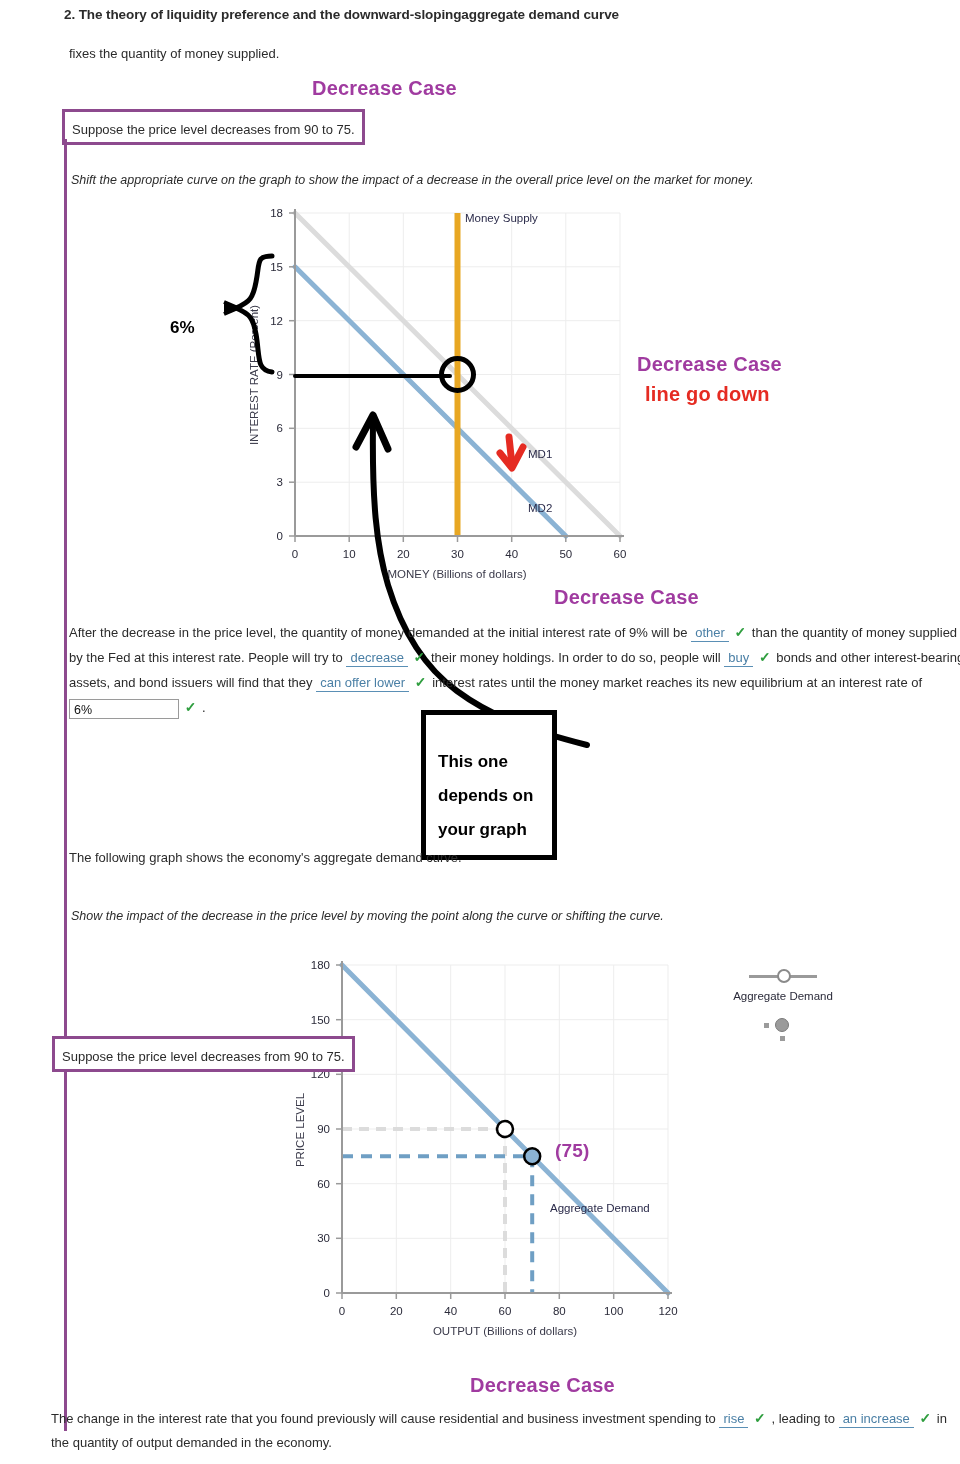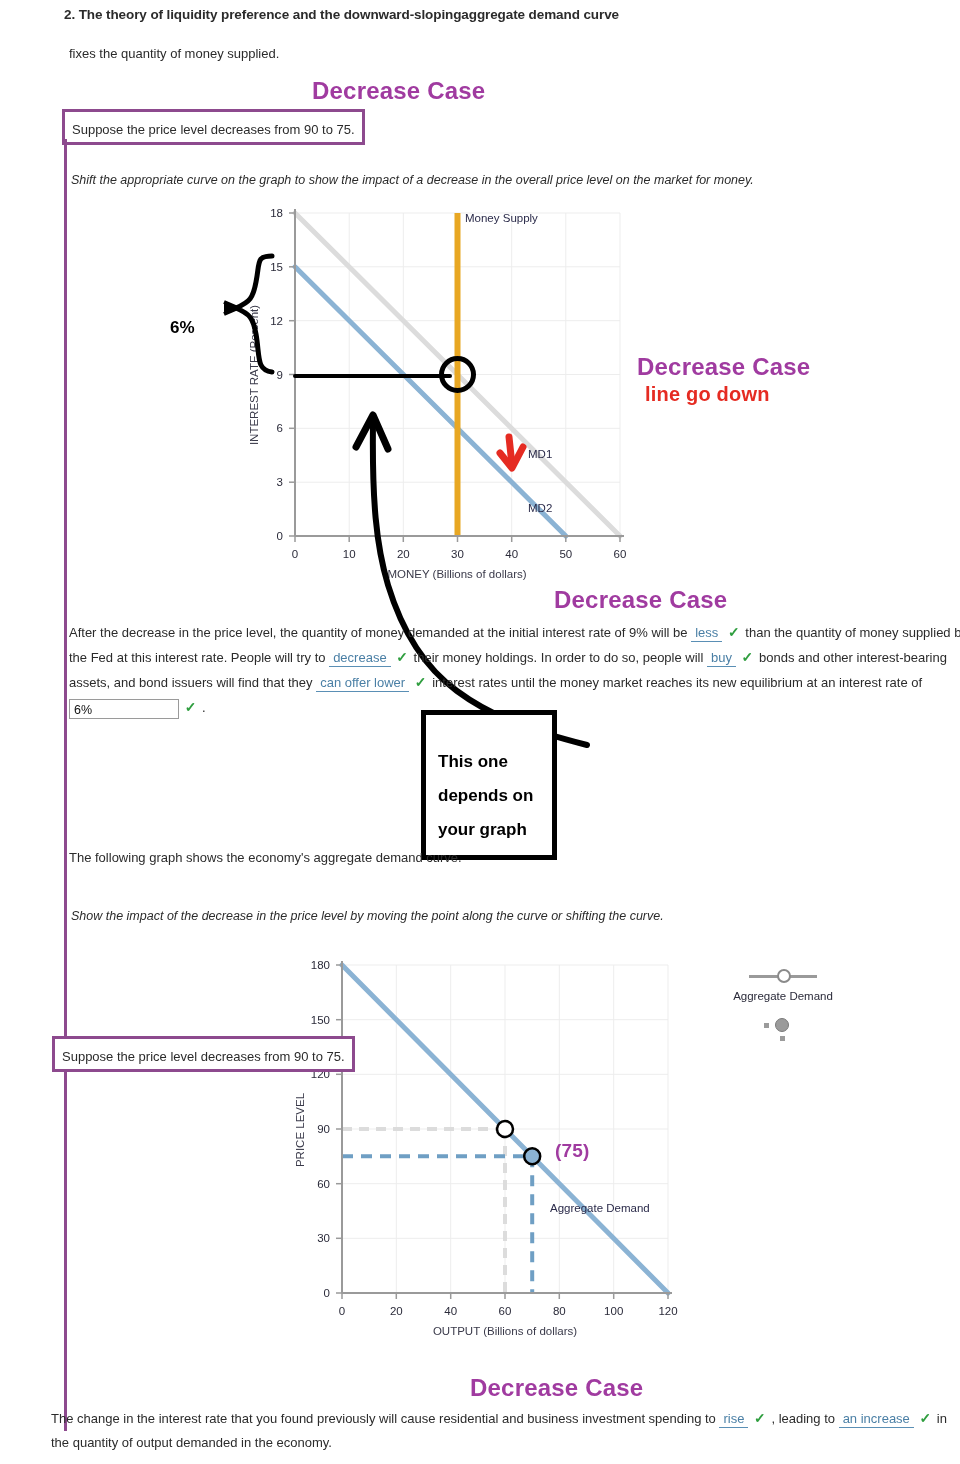--- a/index.html
+++ b/index.html
@@ -50,21 +50,21 @@
     color: #2b2b2b;
     padding: 10px 7px 4px 7px;
     white-space: nowrap;
     line-height: 16px;
   }
 
   
   .ann-purple {
     color: #a03ba0;
     font-weight: bold;
-    font-size: 24px;
+    font-size: 20px;
     letter-spacing: 0.2px;
     white-space: nowrap;
   }
   .ann-red {
     color: #e52b22;
     font-weight: bold;
     font-size: 20px;
     letter-spacing: 0.2px;
     white-space: nowrap;
   }
@@ -287,21 +287,21 @@
 
   <svg class="abs" style="left:160px; top:405px;" width="420" height="345">
     <path d="M 385 340 C 330 326 290 312 255 286
              C 222 262 200 226 186 180
              C 174 140 170 95 171 18" fill="none" stroke="#000" stroke-width="6" stroke-linecap="round"></path>
     <path d="M 154 42 L 171 10 L 186 44" fill="none" stroke="#000" stroke-width="7" stroke-linecap="round" stroke-linejoin="round"></path>
   </svg>
 
   <div class="abs body-text" style="left:27px; top:620px; width:905px;">
     <span>After the decrease in the price level, the quantity of money demanded at the initial interest rate of 9% will be</span>
-    <span class="blank">less</span>
+    <span class="blank">other</span>
     <span class="tick">✓</span>
     <span>than the quantity of</span>
     <span>money supplied by the Fed at this interest rate. People will try to</span>
     <span class="blank">decrease</span>
     <span class="tick">✓</span>
     <span>their money holdings. In order to do so, people will</span>
     <span class="blank">buy</span>
     <span class="tick">✓</span>
     <span>bonds and other interest-bearing assets, and bond issuers will find that they</span>
     <span class="blank">can offer lower</span>

